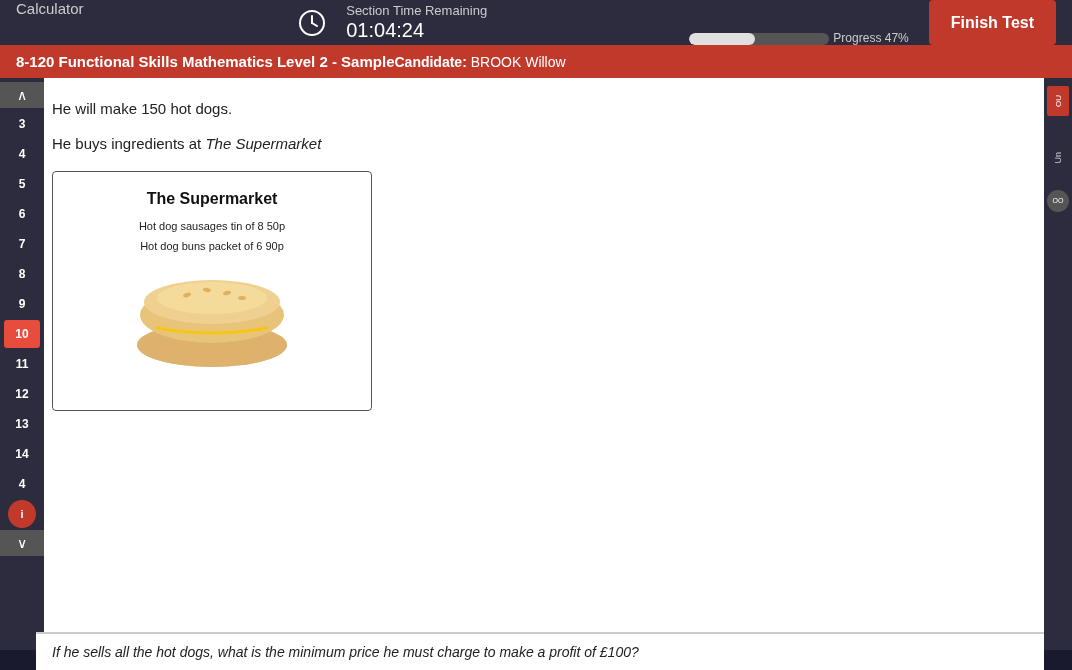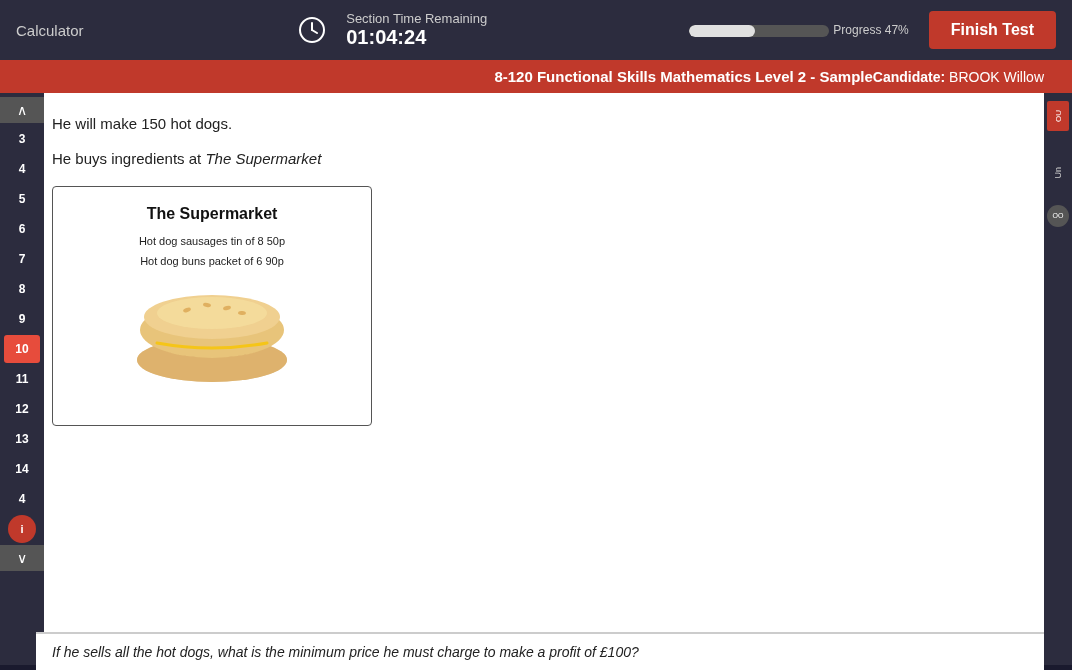--- a/index.html
+++ b/index.html
@@ -9,23 +9,22 @@
       width: 1072px;
       height: 670px;
       overflow: hidden;
       position: relative;
     }
 
     
     .header-bar {
       background: #2c2c3e;
       color: white;
-      height: 60px;
-      display: flex;
-      align-items: center;
+      height: 45px;
+      display: flex;
       padding: 0 16px;
       gap: 20px;
     }
     .header-time-section {
       display: flex;
       align-items: center;
       gap: 20px;
       flex: 1;
       justify-content: center;
     }
@@ -33,21 +32,21 @@
       width: 28px;
       height: 28px;
     }
     .time-label {
       font-size: 13px;
       color: #ccc;
       line-height: 1.2;
     }
     .time-value {
       font-size: 20px;
-      font-weight: bold;
+      font-weight: normal;
       color: white;
     }
     .calculator-label {
       font-size: 15px;
       color: #ccc;
       min-width: 80px;
     }
     .progress-section {
       display: flex;
       flex-direction: row;
@@ -80,24 +79,24 @@
       font-weight: bold;
       border-radius: 4px;
       cursor: pointer;
       white-space: nowrap;
     }
 
     
     .subtitle-bar {
       background: #c0392b;
       color: white;
-      padding: 8px 28px;
-      display: flex;
-      align-items: center;
-      justify-content: flex-end;
+      padding: 8px 16px;
+      display: flex;
+      align-items: center;
+      justify-content: flex-start;
       font-size: 15px;
     }
     .subtitle-title {
       font-weight: bold;
     }
     .candidate-info {
       font-size: 14px;
     }
     .candidate-label {
       font-weight: bold;

